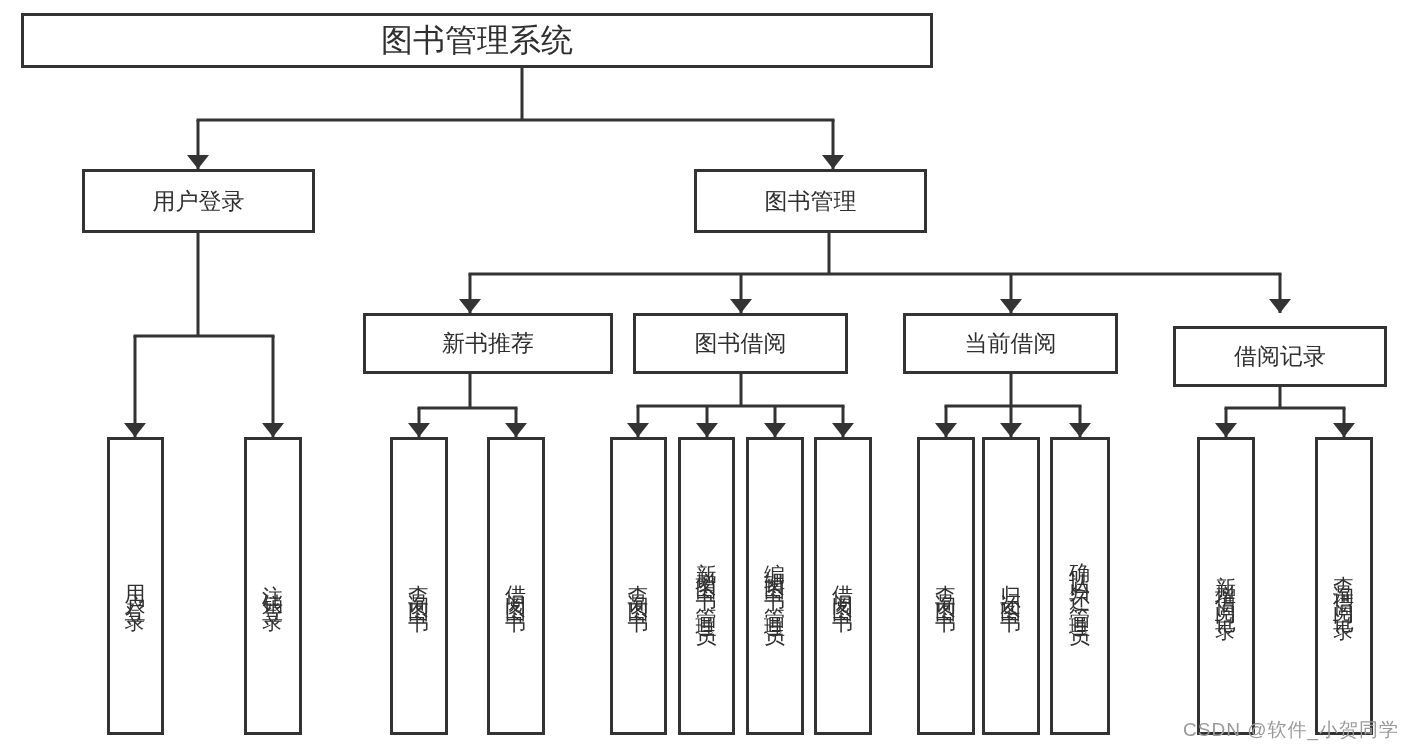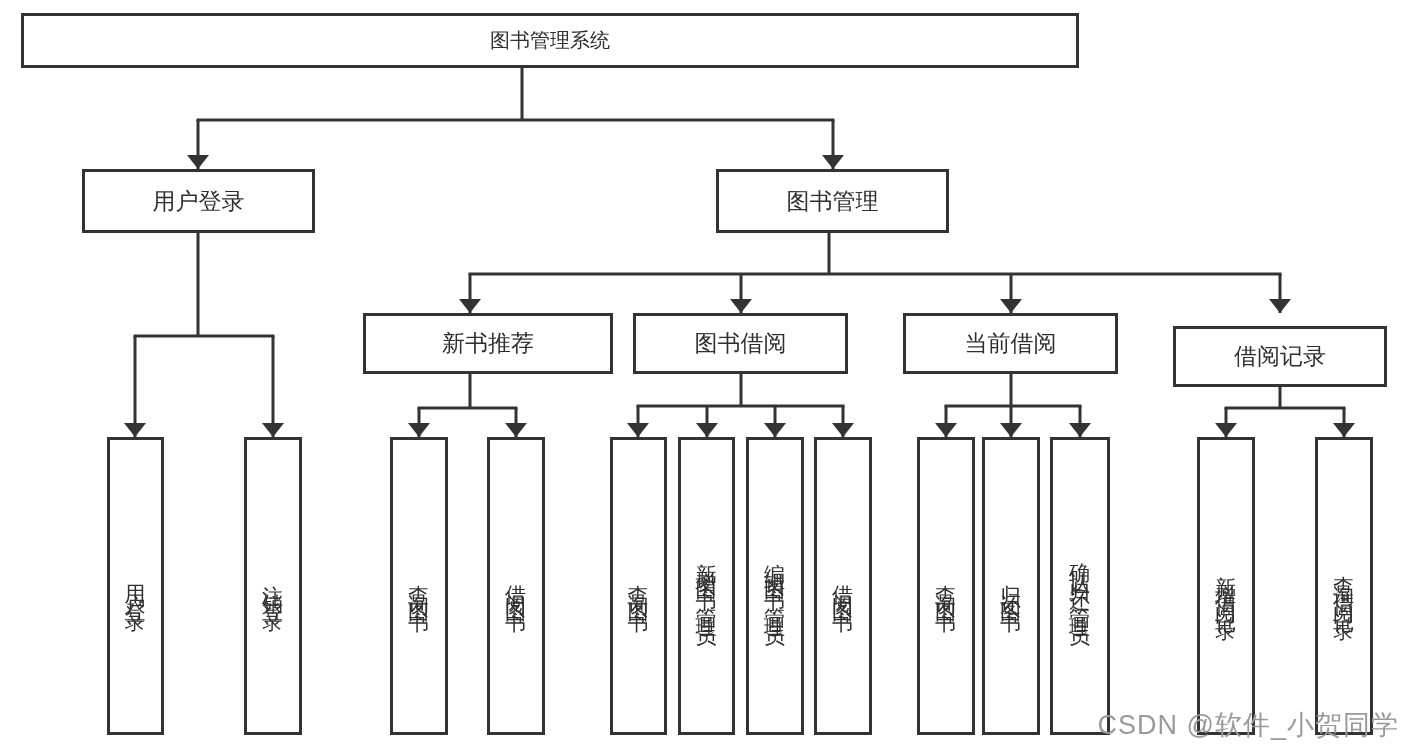--- a/index.html
+++ b/index.html
@@ -27,21 +27,21 @@
   }
   .box.v span{
     writing-mode:vertical-lr;
     text-orientation:upright;
     letter-spacing:9px;
     line-height:1;
   }
   .watermark{
     position:absolute;
     right:6px;bottom:4px;
-    font-size:27px;
+    font-size:19px;
     color:#9a9a9a;
     z-index:5;
     letter-spacing:1px;
   }
 </style>
 </head>
 <body>
 
 <div class="canvas">
 
@@ -74,24 +74,24 @@
     <path d="M707,406 V437" fill="none" stroke="#333333" stroke-width="3" marker-end="url(#arw)"></path>
     <path d="M775,406 V437" fill="none" stroke="#333333" stroke-width="3" marker-end="url(#arw)"></path>
     <path d="M843,406 V437" fill="none" stroke="#333333" stroke-width="3" marker-end="url(#arw)"></path>
     <path d="M946,406 V437" fill="none" stroke="#333333" stroke-width="3" marker-end="url(#arw)"></path>
     <path d="M1011,406 V437" fill="none" stroke="#333333" stroke-width="3" marker-end="url(#arw)"></path>
     <path d="M1080,406 V437" fill="none" stroke="#333333" stroke-width="3" marker-end="url(#arw)"></path>
     <path d="M1226,408 V437" fill="none" stroke="#333333" stroke-width="3" marker-end="url(#arw)"></path>
     <path d="M1344,408 V437" fill="none" stroke="#333333" stroke-width="3" marker-end="url(#arw)"></path>
   </svg>
 
-  <div class="box" style="left:21px;top:13px;width:1058px;height:55px;font-size:20px">图书管理系统</div>
+  <div class="box" style="left:21px;top:13px;width:912px;height:55px;font-size:32px">图书管理系统</div>
 
   <div class="box" style="left:82px;top:169px;width:233px;height:64px">用户登录</div>
-  <div class="box" style="left:716px;top:169px;width:233px;height:64px">图书管理</div>
+  <div class="box" style="left:694px;top:169px;width:233px;height:64px">图书管理</div>
 
   <div class="box" style="left:363px;top:313px;width:250px;height:61px">新书推荐</div>
   <div class="box" style="left:633px;top:313px;width:215px;height:61px">图书借阅</div>
   <div class="box" style="left:903px;top:313px;width:215px;height:61px">当前借阅</div>
   <div class="box" style="left:1173px;top:326px;width:214px;height:61px">借阅记录</div>
 
   <div class="box v" style="left:107px;top:437px;width:57px;height:298px">
     <span>用户登录</span>
     </div>
   <div class="box v" style="left:244px;top:437px;width:58px;height:298px">

